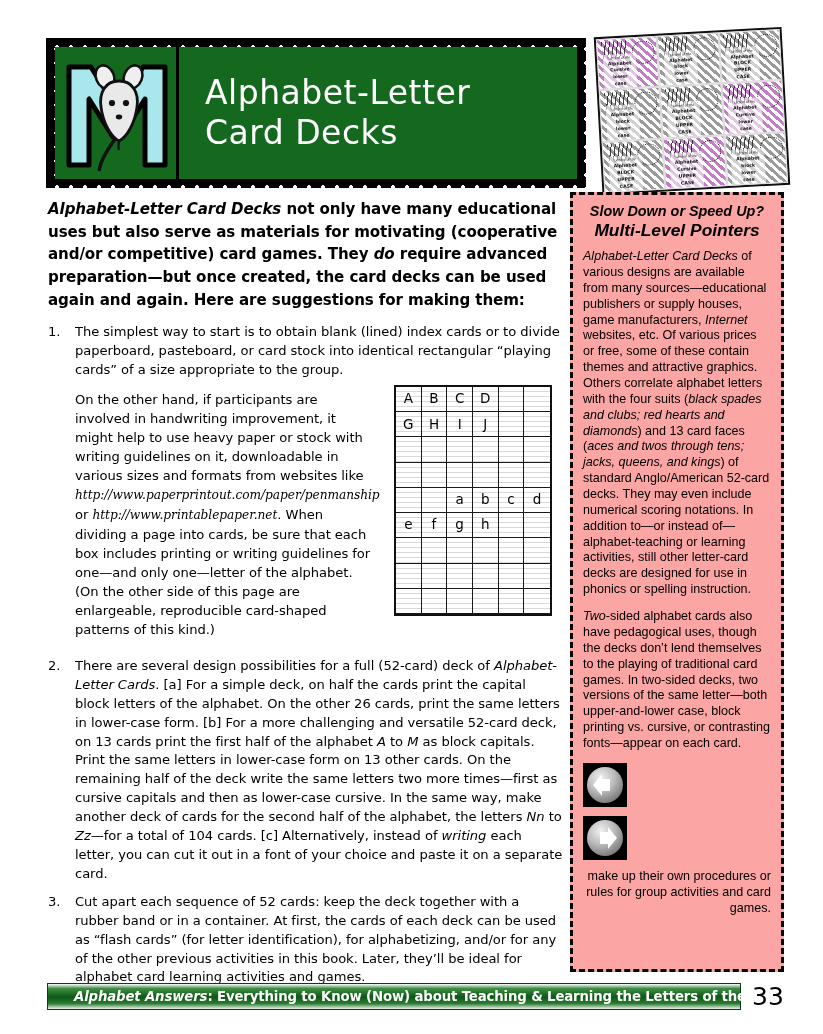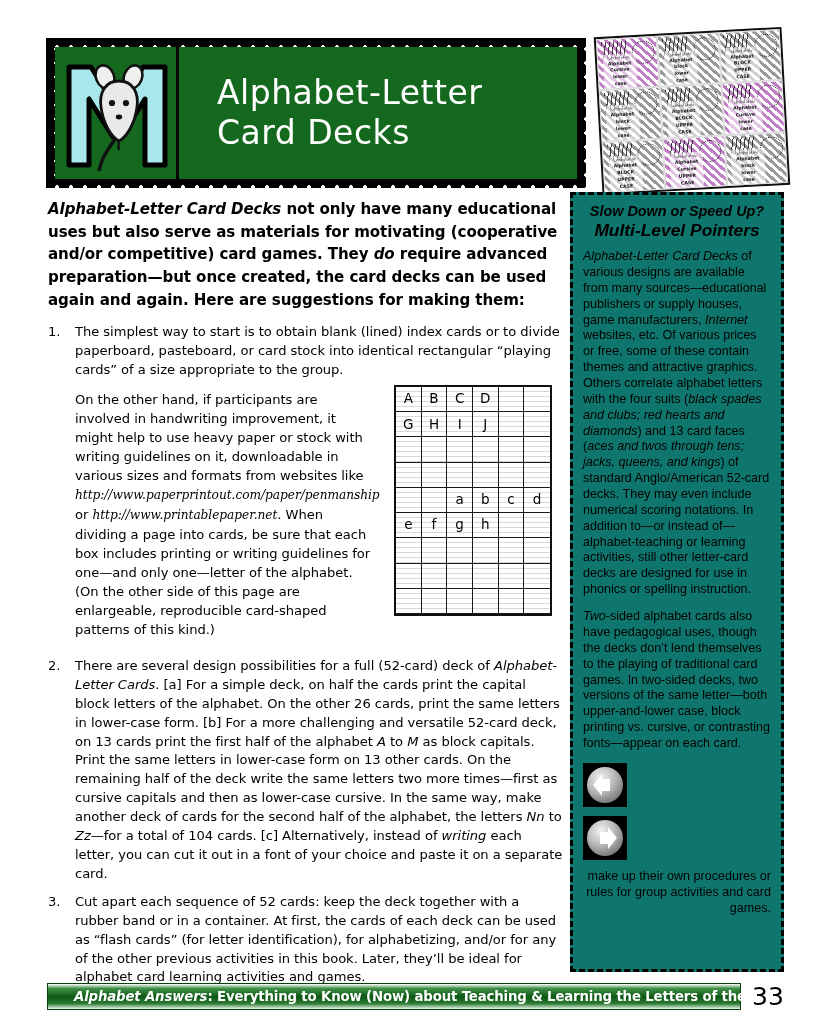--- a/index.html
+++ b/index.html
@@ -33,21 +33,21 @@
     position:absolute; left:9px; top:9px; right:9px; bottom:9px;
     display:flex;
   }
   #logo-tile{
     width:124px; height:132px; background:#15691f; position:relative;
     border-right:3px solid #000; flex:0 0 auto; overflow:hidden;
   }
   #logo-tile svg{ display:block; }
   #header-title-box{
     flex:1; background:#15691f; display:flex; flex-direction:column;
-    justify-content:center; padding-left:38px;
+    justify-content:center; padding-left:26px;
   }
   .header-line{
     font-family:"DejaVu Sans", sans-serif;
     color:#fff; font-size:33px; line-height:1.22; letter-spacing:0.5px;
     font-weight:400;
   }
 
   
   #card-collage{
     position:absolute; left:598px; top:32px; width:188px; height:158px;
@@ -120,21 +120,21 @@
   }
   #letter-grid .gcell:nth-child(6n){ border-right:none; }
   #letter-grid .gcell .glyph{
     font-family:"DejaVu Sans", sans-serif; font-size:13.5px; color:#000;
     position:relative; z-index:2; line-height:1;
   }
 
   
   #sidebar{
     position:absolute; left:570px; top:192px; width:214px; height:780px;
-    background:#0f766e; border:3px dashed #000; padding:8px 10px 8px 10px;
+    background:#fca5a5; border:3px dashed #000; padding:8px 10px 8px 10px;
   }
   #sidebar .sb-head1{
     font-family:"Liberation Sans", sans-serif;
     font-style:italic; font-weight:bold; font-size:14.4px; text-align:center;
     color:#000; line-height:1.2;
   }
   #sidebar .sb-head2{
     font-family:"Liberation Sans", sans-serif;
     font-style:italic; font-weight:bold; font-size:17.4px; text-align:center;
     color:#000; line-height:1.2; margin-bottom:8px;

